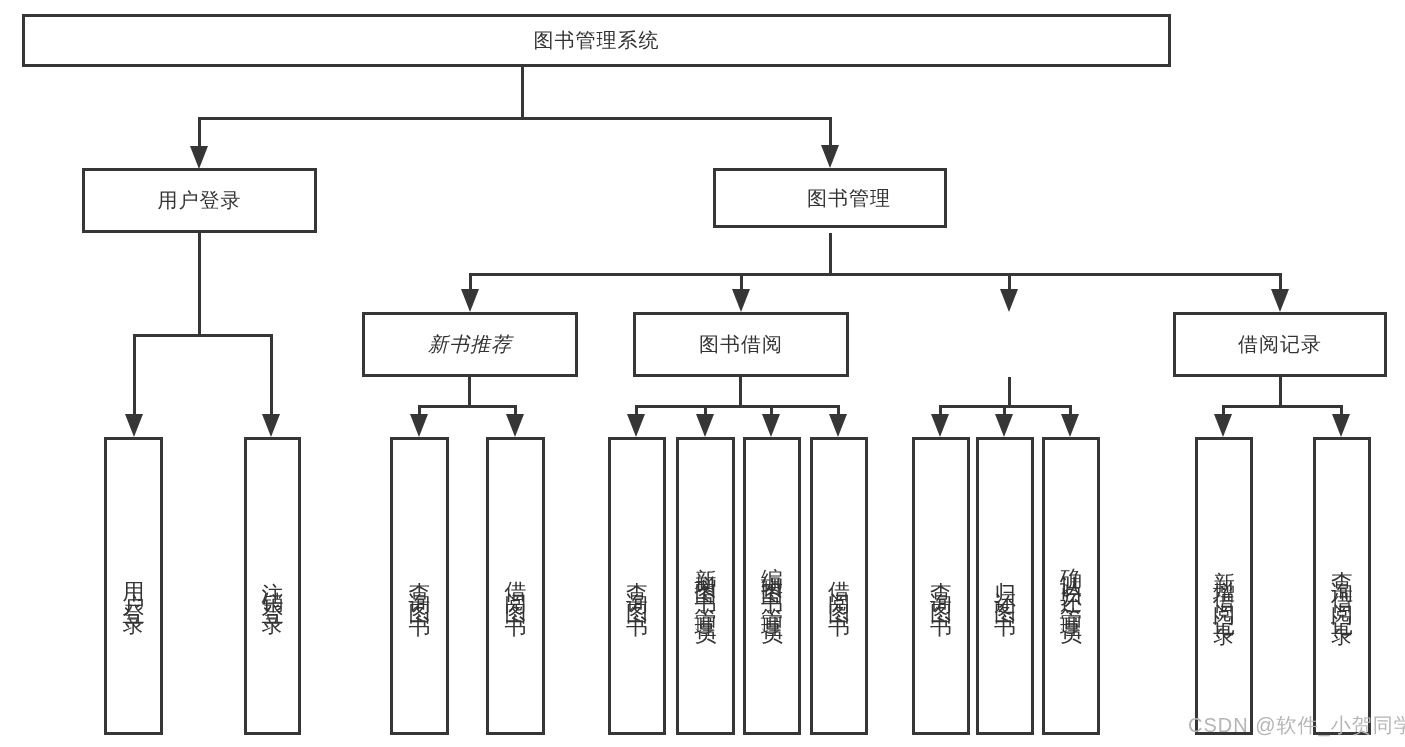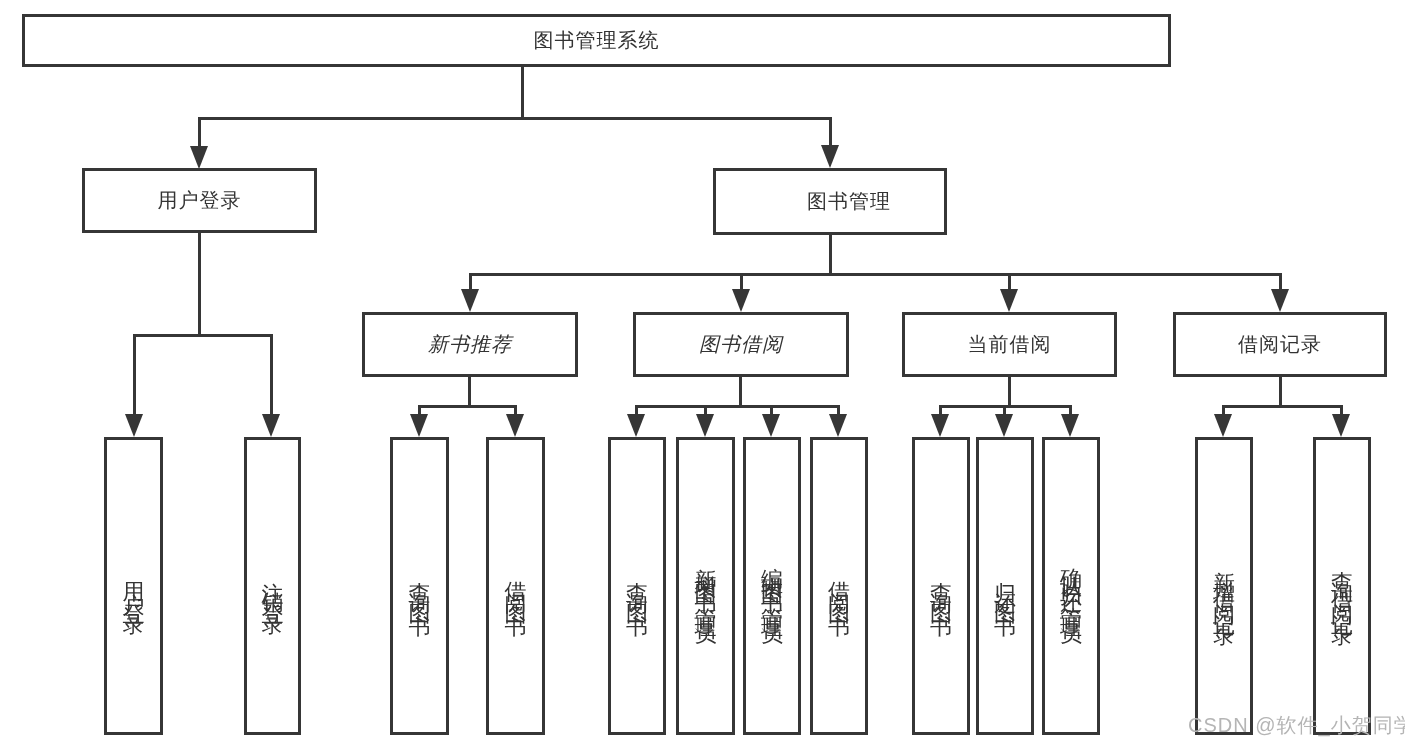--- a/index.html
+++ b/index.html
@@ -113,32 +113,29 @@
   <div class="arrow" style="left:1332px;top:414px;"></div>
 
   <div class="node" style="left:22px;top:14px;width:1149px;height:53px;">
     <span>图书管理系统</span>
   </div>
 
   <div class="node" style="left:82px;top:168px;width:235px;height:65px;">
     <span>用户登录</span>
   </div>
 
-  <div class="node" style="left:713px;top:168px;width:234px;height:67px;padding-left:38px;">
+  <div class="node" style="left:713px;top:168px;width:234px;height:60px;padding-left:38px;">
     <span>图书管理</span>
   </div>
 
   <div class="node" style="left:362px;top:312px;width:216px;height:65px;font-style:italic;">
     <span>新书推荐</span>
   </div>
-  <div class="node" style="left:633px;top:312px;width:216px;height:65px;font-style:italic;">
+  <div class="node" style="left:633px;top:312px;width:216px;height:65px;">
     <span>图书借阅</span>
-  </div>
-  <div class="node" style="left:902px;top:312px;width:215px;height:65px;">
-    <span>当前借阅</span>
   </div>
   <div class="node" style="left:1173px;top:312px;width:214px;height:65px;">
     <span>借阅记录</span>
   </div>
 
   <div class="node leaf" style="left:104px;top:437px;width:59px;height:298px;">
     <span class="vtext">用户登录</span>
   </div>
   <div class="node leaf" style="left:244px;top:437px;width:57px;height:298px;">
     <span class="vtext">注销登录</span>

